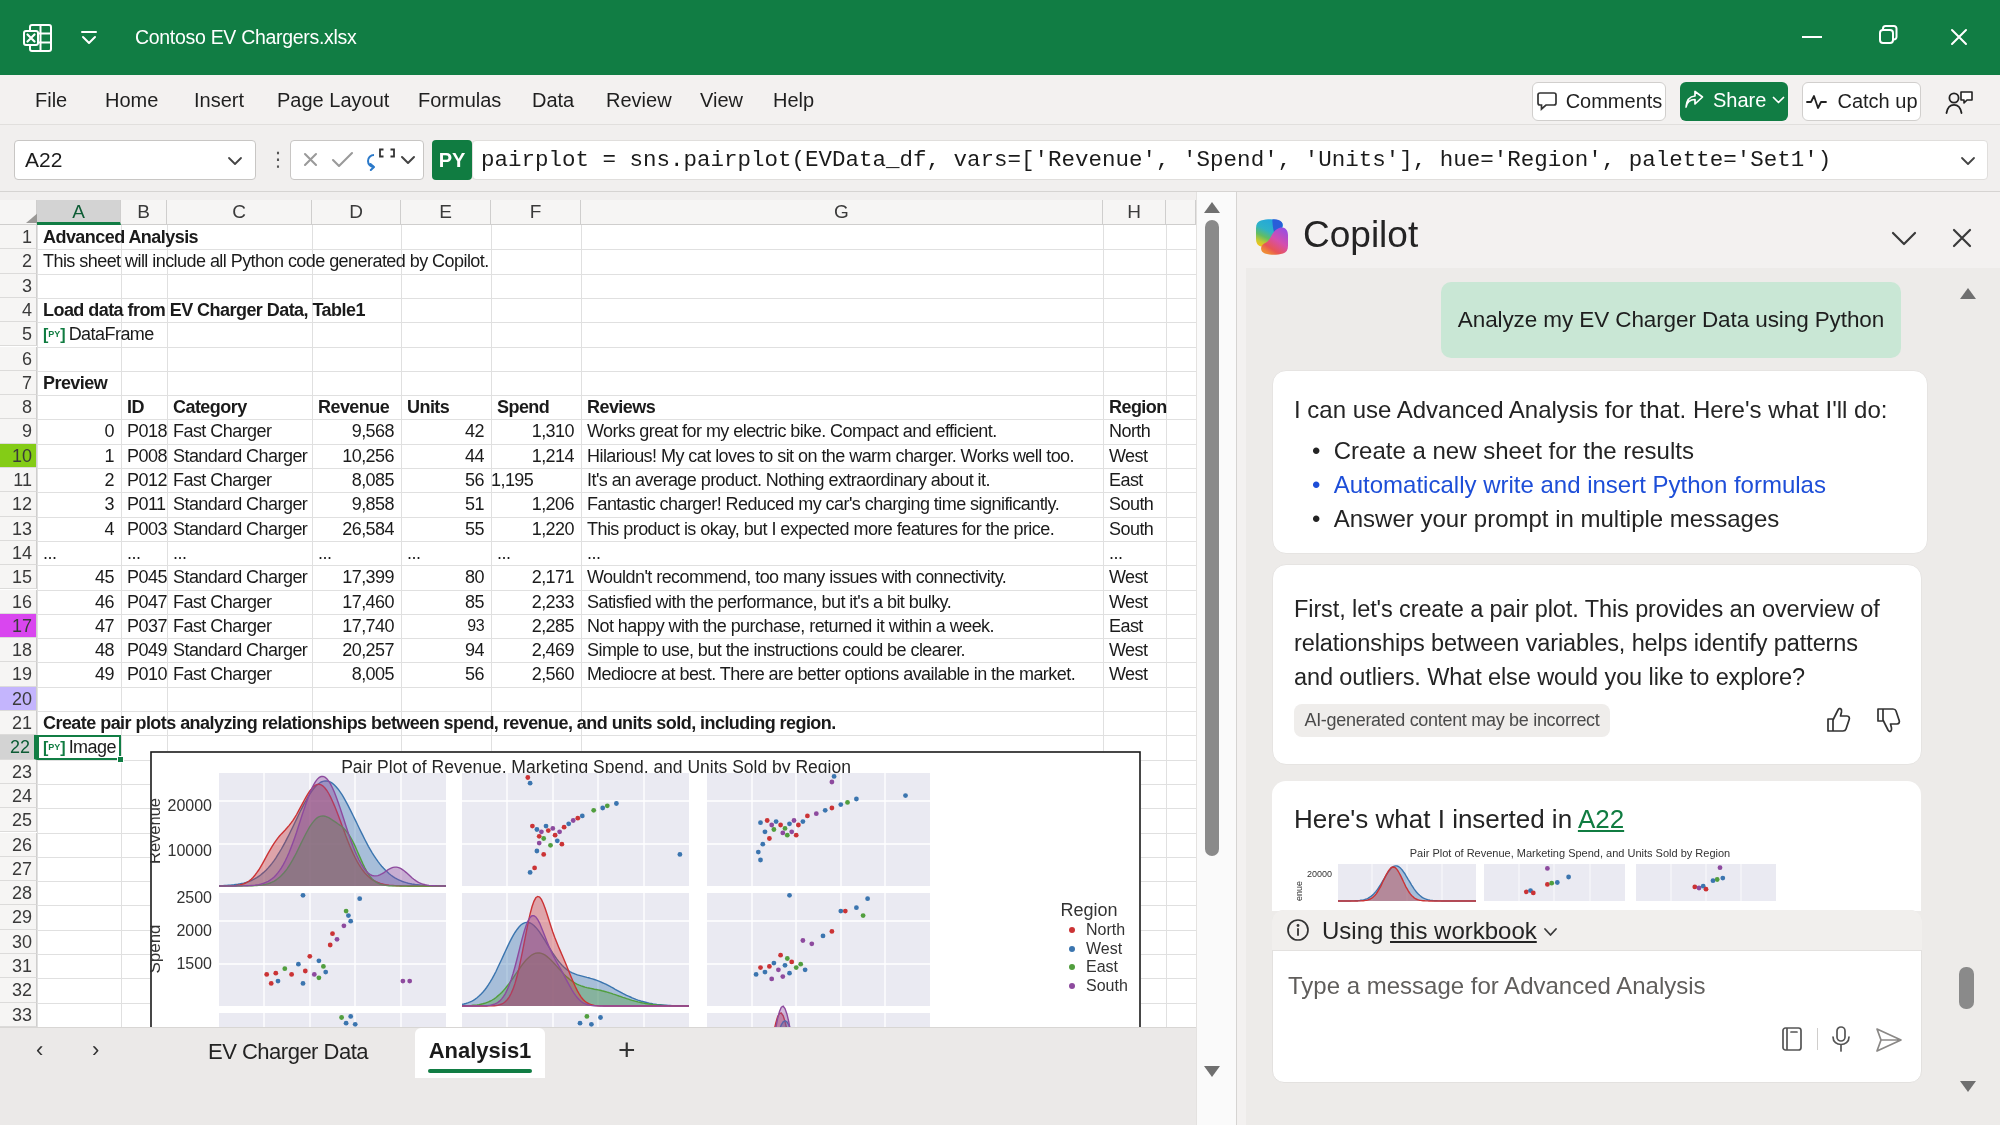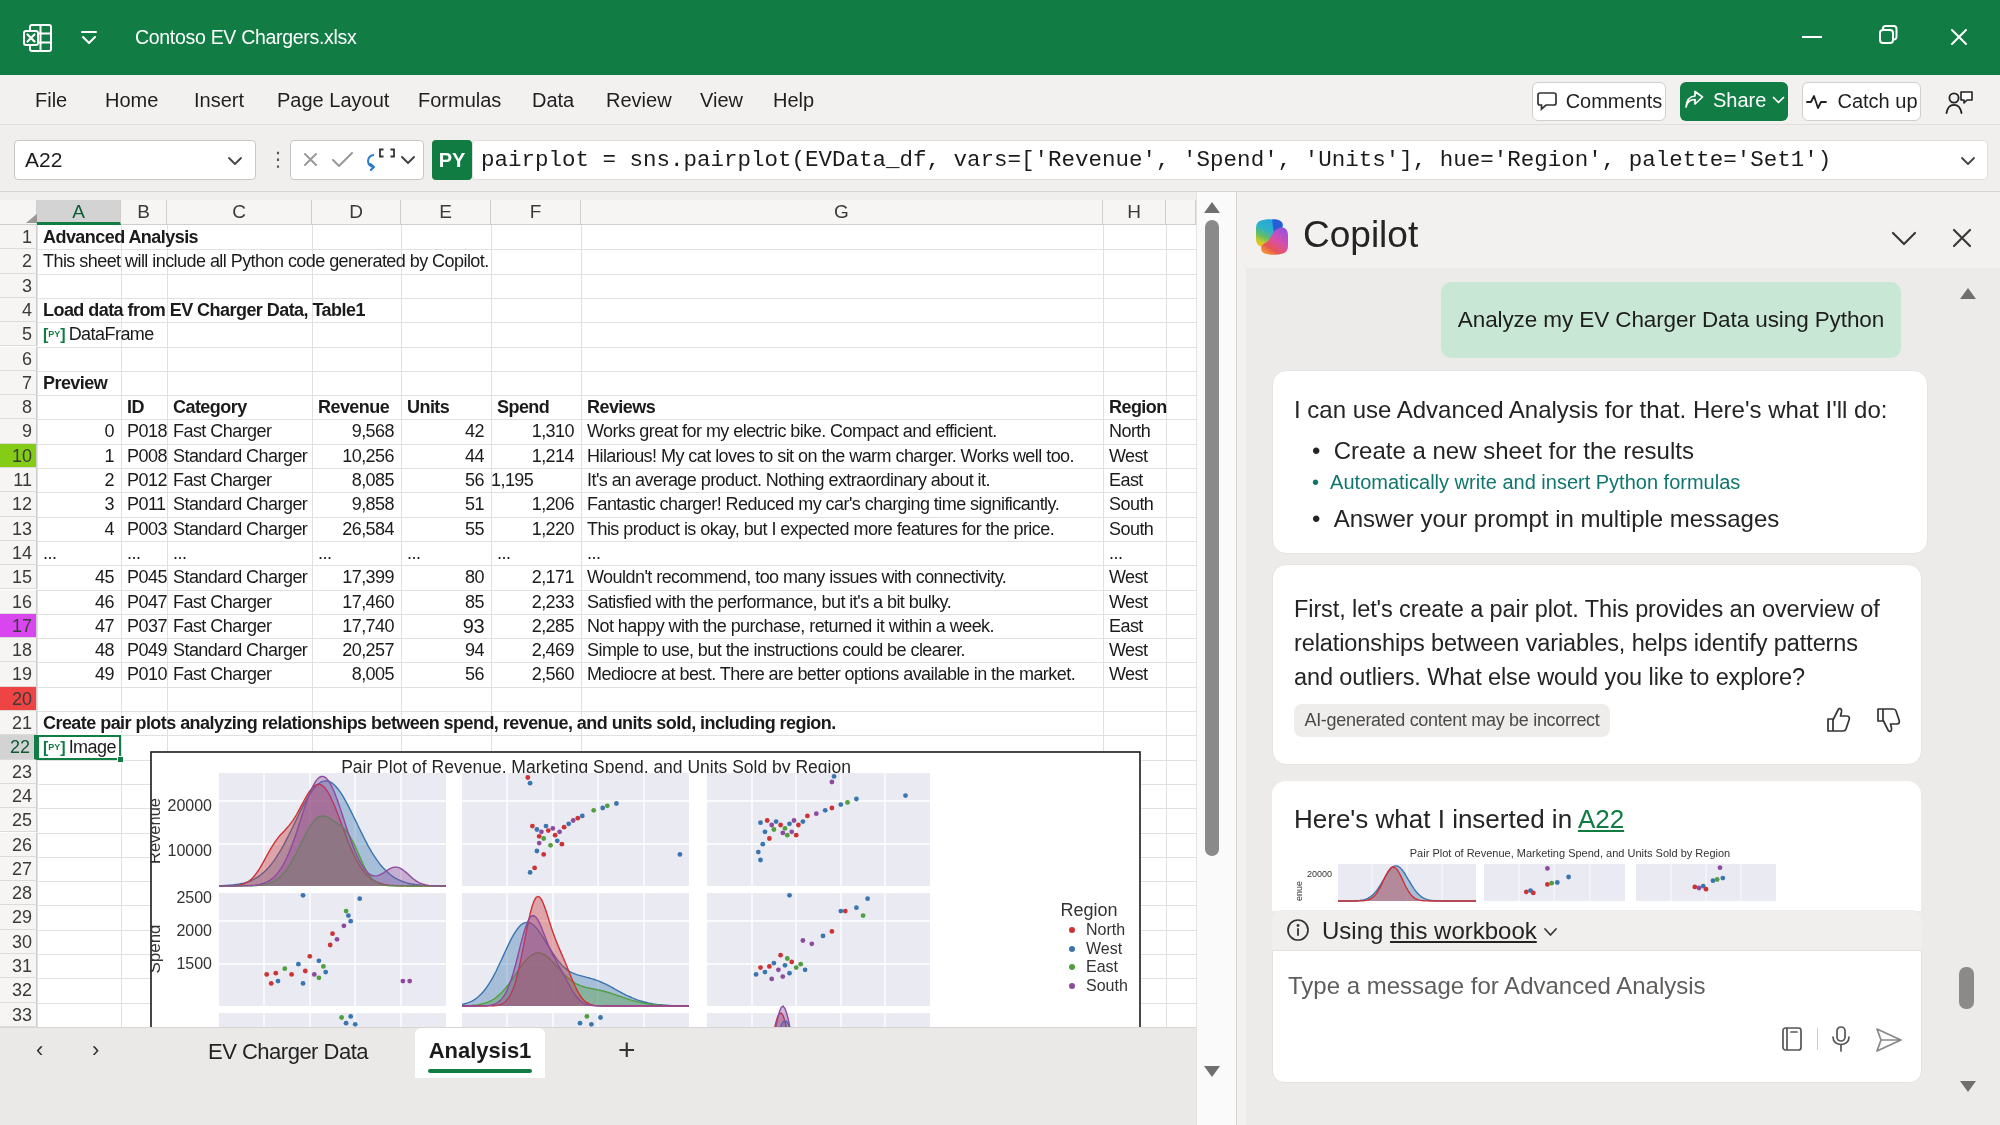--- a/index.html
+++ b/index.html
@@ -101,21 +101,21 @@
 <div style="position:absolute;left:0;top:443.7px;width:37px;height:24.3px;background:#84cc16;border-right:1px solid #cfcecd;border-bottom:1px solid #dcdbda;box-sizing:border-box;text-align:right;padding-right:4px;font-size:18px;line-height:24.3px;color:#3a3a3a;">10</div>
 <div style="position:absolute;left:0;top:468.0px;width:37px;height:24.3px;background:#f6f5f4;border-right:1px solid #cfcecd;border-bottom:1px solid #dcdbda;box-sizing:border-box;text-align:right;padding-right:4px;font-size:18px;line-height:24.3px;color:#3a3a3a;">11</div>
 <div style="position:absolute;left:0;top:492.3px;width:37px;height:24.3px;background:#f6f5f4;border-right:1px solid #cfcecd;border-bottom:1px solid #dcdbda;box-sizing:border-box;text-align:right;padding-right:4px;font-size:18px;line-height:24.3px;color:#3a3a3a;">12</div>
 <div style="position:absolute;left:0;top:516.6px;width:37px;height:24.3px;background:#f6f5f4;border-right:1px solid #cfcecd;border-bottom:1px solid #dcdbda;box-sizing:border-box;text-align:right;padding-right:4px;font-size:18px;line-height:24.3px;color:#3a3a3a;">13</div>
 <div style="position:absolute;left:0;top:540.9px;width:37px;height:24.3px;background:#f6f5f4;border-right:1px solid #cfcecd;border-bottom:1px solid #dcdbda;box-sizing:border-box;text-align:right;padding-right:4px;font-size:18px;line-height:24.3px;color:#3a3a3a;">14</div>
 <div style="position:absolute;left:0;top:565.2px;width:37px;height:24.3px;background:#f6f5f4;border-right:1px solid #cfcecd;border-bottom:1px solid #dcdbda;box-sizing:border-box;text-align:right;padding-right:4px;font-size:18px;line-height:24.3px;color:#3a3a3a;">15</div>
 <div style="position:absolute;left:0;top:589.5px;width:37px;height:24.3px;background:#f6f5f4;border-right:1px solid #cfcecd;border-bottom:1px solid #dcdbda;box-sizing:border-box;text-align:right;padding-right:4px;font-size:18px;line-height:24.3px;color:#3a3a3a;">16</div>
 <div style="position:absolute;left:0;top:613.8px;width:37px;height:24.3px;background:#d946ef;border-right:1px solid #cfcecd;border-bottom:1px solid #dcdbda;box-sizing:border-box;text-align:right;padding-right:4px;font-size:18px;line-height:24.3px;color:#3a3a3a;">17</div>
 <div style="position:absolute;left:0;top:638.1px;width:37px;height:24.3px;background:#f6f5f4;border-right:1px solid #cfcecd;border-bottom:1px solid #dcdbda;box-sizing:border-box;text-align:right;padding-right:4px;font-size:18px;line-height:24.3px;color:#3a3a3a;">18</div>
 <div style="position:absolute;left:0;top:662.4px;width:37px;height:24.3px;background:#f6f5f4;border-right:1px solid #cfcecd;border-bottom:1px solid #dcdbda;box-sizing:border-box;text-align:right;padding-right:4px;font-size:18px;line-height:24.3px;color:#3a3a3a;">19</div>
-<div style="position:absolute;left:0;top:686.7px;width:37px;height:24.3px;background:#ef4444;border-right:1px solid #cfcecd;border-bottom:1px solid #dcdbda;box-sizing:border-box;text-align:right;padding-right:4px;font-size:18px;line-height:24.3px;color:#3a3a3a;">20</div>
+<div style="position:absolute;left:0;top:686.7px;width:37px;height:24.3px;background:#c4b5fd;border-right:1px solid #cfcecd;border-bottom:1px solid #dcdbda;box-sizing:border-box;text-align:right;padding-right:4px;font-size:18px;line-height:24.3px;color:#3a3a3a;">20</div>
 <div style="position:absolute;left:0;top:711.0px;width:37px;height:24.3px;background:#f6f5f4;border-right:1px solid #cfcecd;border-bottom:1px solid #dcdbda;box-sizing:border-box;text-align:right;padding-right:4px;font-size:18px;line-height:24.3px;color:#3a3a3a;">21</div>
 <div style="position:absolute;left:0;top:735.3px;width:37px;height:24.3px;background:#d3d3d3;border-right:3px solid #117D44;border-bottom:1px solid #dcdbda;box-sizing:border-box;text-align:right;padding-right:4px;font-size:18px;line-height:24.3px;color:#0d5c35;">22</div>
 <div style="position:absolute;left:0;top:759.6px;width:37px;height:24.3px;background:#f6f5f4;border-right:1px solid #cfcecd;border-bottom:1px solid #dcdbda;box-sizing:border-box;text-align:right;padding-right:4px;font-size:18px;line-height:24.3px;color:#3a3a3a;">23</div>
 <div style="position:absolute;left:0;top:783.9px;width:37px;height:24.3px;background:#f6f5f4;border-right:1px solid #cfcecd;border-bottom:1px solid #dcdbda;box-sizing:border-box;text-align:right;padding-right:4px;font-size:18px;line-height:24.3px;color:#3a3a3a;">24</div>
 <div style="position:absolute;left:0;top:808.2px;width:37px;height:24.3px;background:#f6f5f4;border-right:1px solid #cfcecd;border-bottom:1px solid #dcdbda;box-sizing:border-box;text-align:right;padding-right:4px;font-size:18px;line-height:24.3px;color:#3a3a3a;">25</div>
 <div style="position:absolute;left:0;top:832.5px;width:37px;height:24.3px;background:#f6f5f4;border-right:1px solid #cfcecd;border-bottom:1px solid #dcdbda;box-sizing:border-box;text-align:right;padding-right:4px;font-size:18px;line-height:24.3px;color:#3a3a3a;">26</div>
 <div style="position:absolute;left:0;top:856.8px;width:37px;height:24.3px;background:#f6f5f4;border-right:1px solid #cfcecd;border-bottom:1px solid #dcdbda;box-sizing:border-box;text-align:right;padding-right:4px;font-size:18px;line-height:24.3px;color:#3a3a3a;">27</div>
 <div style="position:absolute;left:0;top:881.1px;width:37px;height:24.3px;background:#f6f5f4;border-right:1px solid #cfcecd;border-bottom:1px solid #dcdbda;box-sizing:border-box;text-align:right;padding-right:4px;font-size:18px;line-height:24.3px;color:#3a3a3a;">28</div>
 <div style="position:absolute;left:0;top:905.4px;width:37px;height:24.3px;background:#f6f5f4;border-right:1px solid #cfcecd;border-bottom:1px solid #dcdbda;box-sizing:border-box;text-align:right;padding-right:4px;font-size:18px;line-height:24.3px;color:#3a3a3a;">29</div>
 <div style="position:absolute;left:0;top:929.7px;width:37px;height:24.3px;background:#f6f5f4;border-right:1px solid #cfcecd;border-bottom:1px solid #dcdbda;box-sizing:border-box;text-align:right;padding-right:4px;font-size:18px;line-height:24.3px;color:#3a3a3a;">30</div>
@@ -230,21 +230,21 @@
 <div style="position:absolute;top:589.5px;height:24.3px;line-height:24.3px;font-size:18px;letter-spacing:-0.55px;color:#1b1b1b;white-space:nowrap;left:173px;">Fast Charger</div>
 <div style="position:absolute;top:589.5px;height:24.3px;line-height:24.3px;font-size:18px;letter-spacing:-0.55px;color:#1b1b1b;white-space:nowrap;left:312px;width:82px;text-align:right;">17,460</div>
 <div style="position:absolute;top:589.5px;height:24.3px;line-height:24.3px;font-size:18px;letter-spacing:-0.55px;color:#1b1b1b;white-space:nowrap;left:401px;width:83px;text-align:right;">85</div>
 <div style="position:absolute;top:589.5px;height:24.3px;line-height:24.3px;font-size:18px;letter-spacing:-0.55px;color:#1b1b1b;white-space:nowrap;left:491px;width:83px;text-align:right;">2,233</div>
 <div style="position:absolute;top:589.5px;height:24.3px;line-height:24.3px;font-size:18px;letter-spacing:-0.55px;color:#1b1b1b;white-space:nowrap;left:587px;">Satisfied with the performance, but it's a bit bulky.</div>
 <div style="position:absolute;top:589.5px;height:24.3px;line-height:24.3px;font-size:18px;letter-spacing:-0.55px;color:#1b1b1b;white-space:nowrap;left:1109px;">West</div>
 <div style="position:absolute;top:613.8px;height:24.3px;line-height:24.3px;font-size:18px;letter-spacing:-0.55px;color:#1b1b1b;white-space:nowrap;left:37px;width:77px;text-align:right;">47</div>
 <div style="position:absolute;top:613.8px;height:24.3px;line-height:24.3px;font-size:18px;letter-spacing:-0.55px;color:#1b1b1b;white-space:nowrap;left:127px;">P037</div>
 <div style="position:absolute;top:613.8px;height:24.3px;line-height:24.3px;font-size:18px;letter-spacing:-0.55px;color:#1b1b1b;white-space:nowrap;left:173px;">Fast Charger</div>
 <div style="position:absolute;top:613.8px;height:24.3px;line-height:24.3px;font-size:18px;letter-spacing:-0.55px;color:#1b1b1b;white-space:nowrap;left:312px;width:82px;text-align:right;">17,740</div>
-<div style="position:absolute;top:613.8px;height:24.3px;line-height:24.3px;font-size:20px;letter-spacing:-0.55px;color:#1b1b1b;white-space:nowrap;left:401px;width:83px;text-align:right;padding-left:14px;">93</div>
+<div style="position:absolute;top:613.8px;height:24.3px;line-height:24.3px;font-size:16px;letter-spacing:-0.55px;color:#1b1b1b;white-space:nowrap;left:401px;width:83px;text-align:right;padding-left:14px;">93</div>
 <div style="position:absolute;top:613.8px;height:24.3px;line-height:24.3px;font-size:18px;letter-spacing:-0.55px;color:#1b1b1b;white-space:nowrap;left:491px;width:83px;text-align:right;">2,285</div>
 <div style="position:absolute;top:613.8px;height:24.3px;line-height:24.3px;font-size:18px;letter-spacing:-0.55px;color:#1b1b1b;white-space:nowrap;left:587px;">Not happy with the purchase, returned it within a week.</div>
 <div style="position:absolute;top:613.8px;height:24.3px;line-height:24.3px;font-size:18px;letter-spacing:-0.55px;color:#1b1b1b;white-space:nowrap;left:1109px;">East</div>
 <div style="position:absolute;top:638.1px;height:24.3px;line-height:24.3px;font-size:18px;letter-spacing:-0.55px;color:#1b1b1b;white-space:nowrap;left:37px;width:77px;text-align:right;">48</div>
 <div style="position:absolute;top:638.1px;height:24.3px;line-height:24.3px;font-size:18px;letter-spacing:-0.55px;color:#1b1b1b;white-space:nowrap;left:127px;">P049</div>
 <div style="position:absolute;top:638.1px;height:24.3px;line-height:24.3px;font-size:18px;letter-spacing:-0.55px;color:#1b1b1b;white-space:nowrap;left:173px;">Standard Charger</div>
 <div style="position:absolute;top:638.1px;height:24.3px;line-height:24.3px;font-size:18px;letter-spacing:-0.55px;color:#1b1b1b;white-space:nowrap;left:312px;width:82px;text-align:right;">20,257</div>
 <div style="position:absolute;top:638.1px;height:24.3px;line-height:24.3px;font-size:18px;letter-spacing:-0.55px;color:#1b1b1b;white-space:nowrap;left:401px;width:83px;text-align:right;">94</div>
 <div style="position:absolute;top:638.1px;height:24.3px;line-height:24.3px;font-size:18px;letter-spacing:-0.55px;color:#1b1b1b;white-space:nowrap;left:491px;width:83px;text-align:right;">2,469</div>
 <div style="position:absolute;top:638.1px;height:24.3px;line-height:24.3px;font-size:18px;letter-spacing:-0.55px;color:#1b1b1b;white-space:nowrap;left:587px;">Simple to use, but the instructions could be clearer.</div>
@@ -542,21 +542,21 @@
 <div class="abs" style="left:1960px;top:288px;width:0;height:0;border-left:8px solid transparent;border-right:8px solid transparent;border-bottom:11px solid #6f6f6f;"></div>
 <div class="abs" style="left:1959px;top:967px;width:15px;height:42px;background:#8a8a8a;border-radius:7px;"></div>
 <div class="abs" style="left:1960px;top:1081px;width:0;height:0;border-left:8px solid transparent;border-right:8px solid transparent;border-top:11px solid #6f6f6f;"></div>
 
 <div class="abs" style="left:1441px;top:282px;width:460px;height:76px;background:#c9e7d5;border-radius:10px;"></div>
 <div class="abs" style="left:1441px;top:282px;width:460px;height:76px;line-height:76px;text-align:center;font-size:22.5px;letter-spacing:-0.1px;color:#1e1e1e;">Analyze my EV Charger Data using Python</div>
 
 <div class="abs" style="left:1272px;top:370px;width:656px;height:184px;background:#fff;border-radius:14px;border:1px solid #e6e4e2;"></div>
 <div class="abs" style="left:1294px;top:396px;font-size:24px;color:#242424;">I can use Advanced Analysis for that. Here's what I'll do:</div>
 <div class="abs" style="left:1312px;top:437px;font-size:24px;color:#242424;">•&nbsp;&nbsp;Create a new sheet for the results</div>
-<div class="abs" style="left:1312px;top:471px;font-size:20px;color:#0f766e;">•&nbsp;&nbsp;Automatically write and insert Python formulas</div>
+<div class="abs" style="left:1312px;top:471px;font-size:24px;color:#1d4ed8;">•&nbsp;&nbsp;Automatically write and insert Python formulas</div>
 <div class="abs" style="left:1312px;top:505px;font-size:24px;color:#242424;">•&nbsp;&nbsp;Answer your prompt in multiple messages</div>
 
 <div class="abs" style="left:1272px;top:564px;width:650px;height:201px;background:#fff;border-radius:14px;border:1px solid #e6e4e2;"></div>
 <div class="abs" style="left:1294px;top:592px;font-size:23.5px;letter-spacing:-0.1px;color:#242424;line-height:34px;">First, let's create a pair plot. This provides an overview of<br>relationships between variables, helps identify patterns<br>and outliers. What else would you like to explore?</div>
 <div class="abs" style="left:1294px;top:704px;width:316px;height:33px;background:#efedeb;border-radius:8px;font-size:18px;letter-spacing:-0.3px;line-height:33px;text-align:center;white-space:nowrap;color:#4a4a4a;">AI-generated content may be incorrect</div>
 <svg width="80" height="30" viewBox="0 0 80 30" style="position:absolute;left:1824px;top:705px;">
     <path d="M4 14 H9 V26 H4 Z M9 15 L14 5 C16 2 18 4 17.5 7 L16.5 11 H23 C25 11 26 13 25 15 L22 24 C21.5 25.5 20.5 26 19 26 H9" fill="none" stroke="#333" stroke-width="1.7" stroke-linejoin="round"></path>
     <g transform="translate(50,30) scale(1,-1)">
       <path d="M4 14 H9 V26 H4 Z M9 15 L14 5 C16 2 18 4 17.5 7 L16.5 11 H23 C25 11 26 13 25 15 L22 24 C21.5 25.5 20.5 26 19 26 H9" fill="none" stroke="#333" stroke-width="1.7" stroke-linejoin="round"></path>
     </g>

